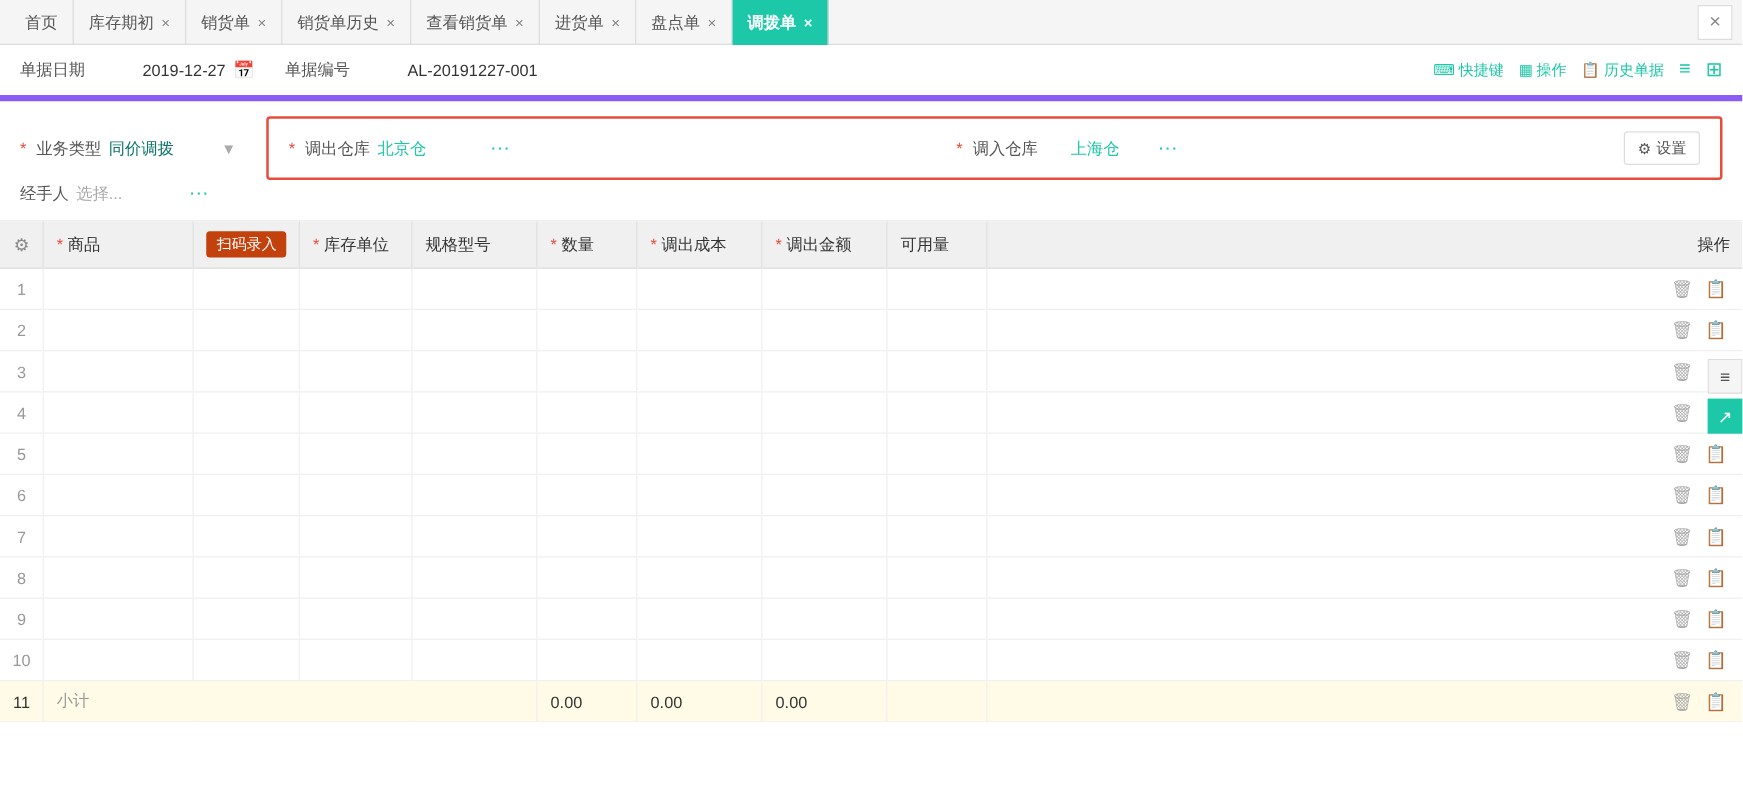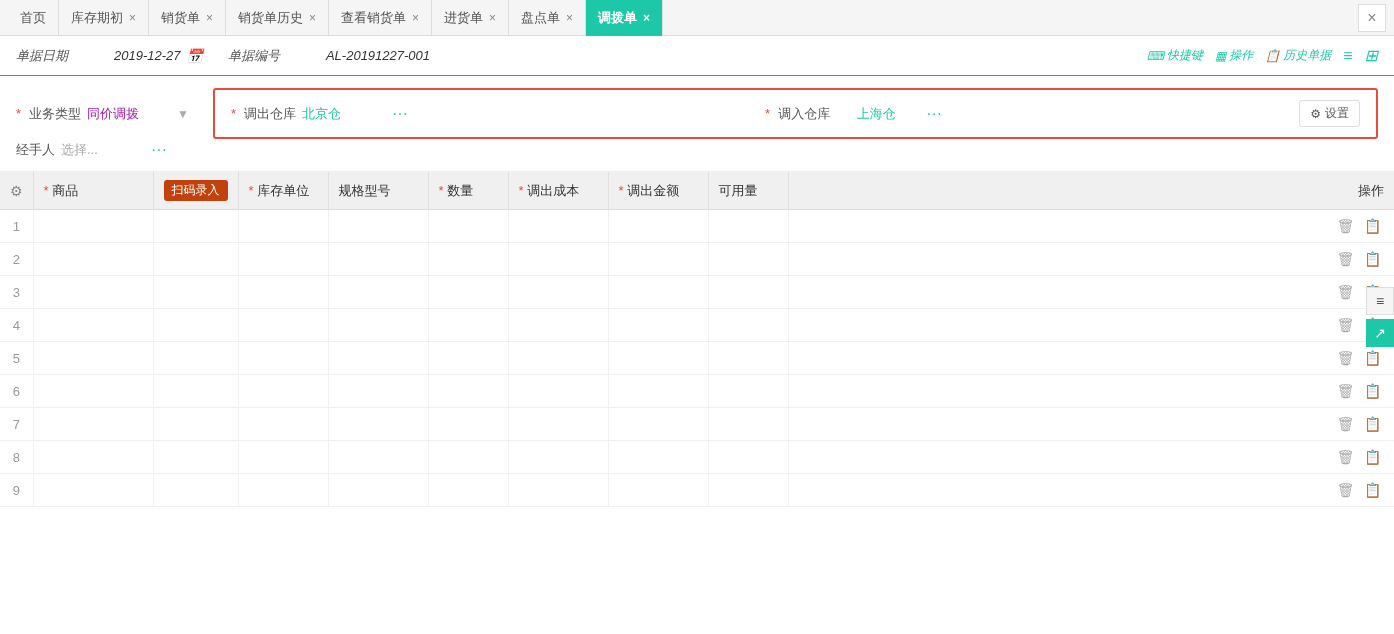--- a/index.html
+++ b/index.html
@@ -50,23 +50,22 @@
     
     .main-content {
       padding: 0;
       background: #fff;
     }
 
     
     .header-row {
       display: flex; align-items: center;
       padding: 10px 16px;
-      border-bottom: 1px solid #8b5cf6;
+      border-bottom: 5px solid #8b5cf6;
       gap: 24px;
-      font-style: italic;
     }
     .header-field {
       display: flex; align-items: center; gap: 6px;
       font-size: 13px;
     }
     .header-field label { color: #555; }
     .header-field .value { color: #333; font-weight: 500; margin-left: 40px; }
     .date-icon {
       color: #1dc8a8;
       font-size: 14px;
@@ -91,21 +90,21 @@
     .form-row {
       display: flex; align-items: center; gap: 24px;
       flex-wrap: wrap;
     }
     .form-field {
       display: flex; align-items: center; gap: 6px;
     }
     .required { color: #e74c3c; margin-right: 2px; }
     .field-label { color: #555; font-size: 13px; }
     .field-value {
-      color: #a21caf;
+      color: #0f766e;
       font-size: 13px;
       min-width: 80px;
     }
     .field-placeholder { color: #aaa; }
     .field-dots {
       color: #1dc8a8;
       cursor: pointer;
       font-size: 16px;
       margin-left: 4px;
     }
@@ -544,20 +543,51 @@
       <td></td>
       <td></td>
       <td></td>
       <td>
         <div class="action-cell">
           <span class="icon-btn">🗑</span>
           <span class="icon-btn">📋</span>
         </div>
       </td>
     </tr>
+          <tr>
+      <td class="row-num">10</td>
+      <td></td>
+      <td></td>
+      <td></td>
+      <td></td>
+      <td></td>
+      <td></td>
+      <td></td>
+      <td></td>
+      <td>
+        <div class="action-cell">
+          <span class="icon-btn">🗑</span>
+          <span class="icon-btn">📋</span>
+        </div>
+      </td>
+    </tr>
+          <tr class="subtotal-row">
+      <td class="row-num">11</td>
+      <td colspan="4" style="color:#999;">小计</td>
+      <td>0.00</td>
+      <td>0.00</td>
+      <td>0.00</td>
+      <td></td>
+      <td>
+        <div class="action-cell">
+          <span class="icon-btn">🗑</span>
+          <span class="icon-btn">📋</span>
+        </div>
+      </td>
+    </tr>
         </tbody>
     </table>
   </div>
 
 </div>
 
 <div class="right-sidebar">
   <div class="side-btn">≡</div>
   <div class="side-btn green">↗</div>
 </div>

